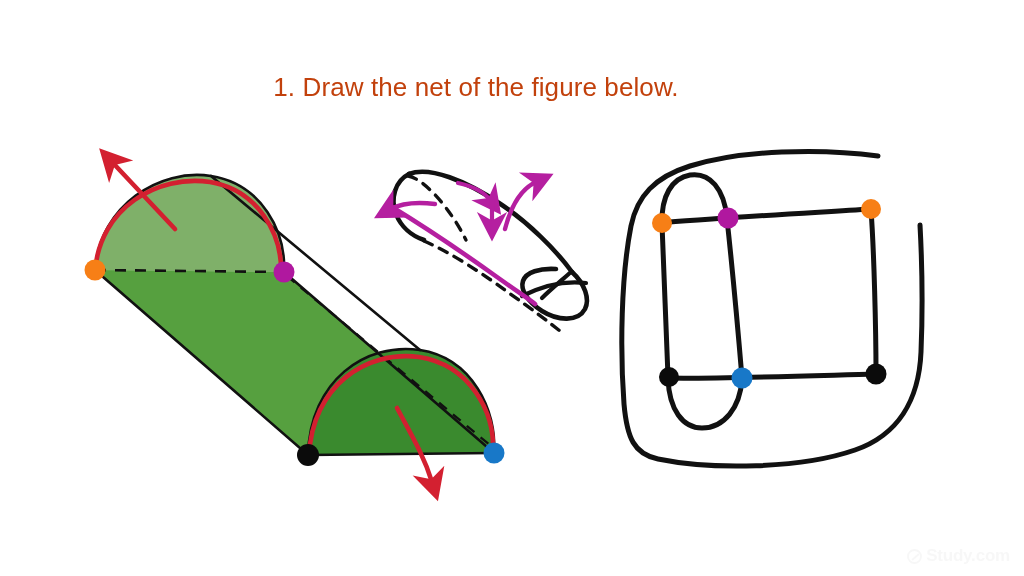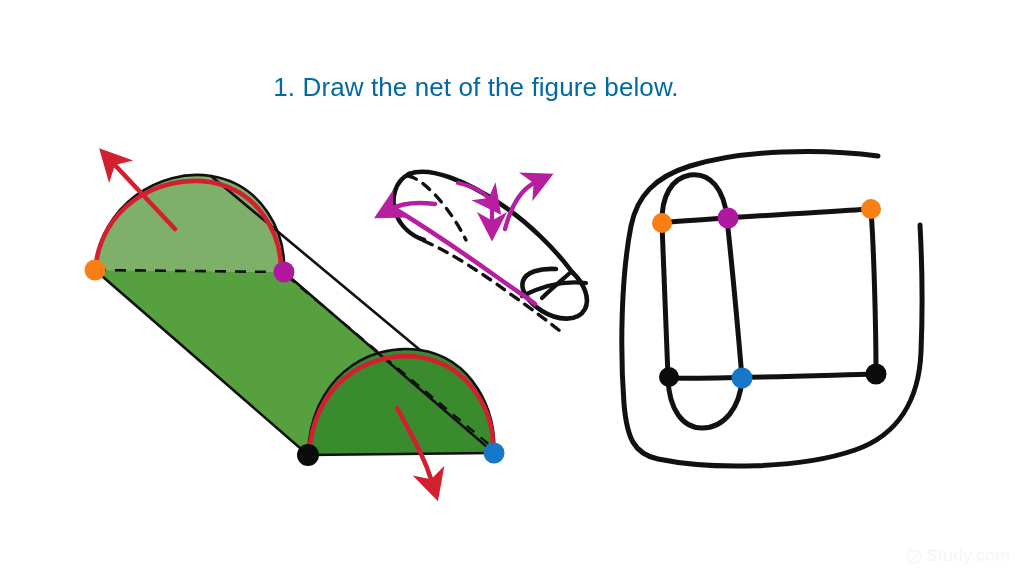--- a/index.html
+++ b/index.html
@@ -22,21 +22,21 @@
   }
   #prompt-title {
     position: absolute;
     left: 0;
     top: 72px;
     width: 952px;
     text-align: center;
     font-family: "Liberation Sans", sans-serif;
     font-size: 26px;
     font-weight: 400;
-    color: #0369a1;
+    color: #c2410c;
     letter-spacing: 0.1px;
     white-space: pre;
   }
   #figure-svg {
     position: absolute;
     left: 0;
     top: 0;
   }
   #watermark {
     position: absolute;

